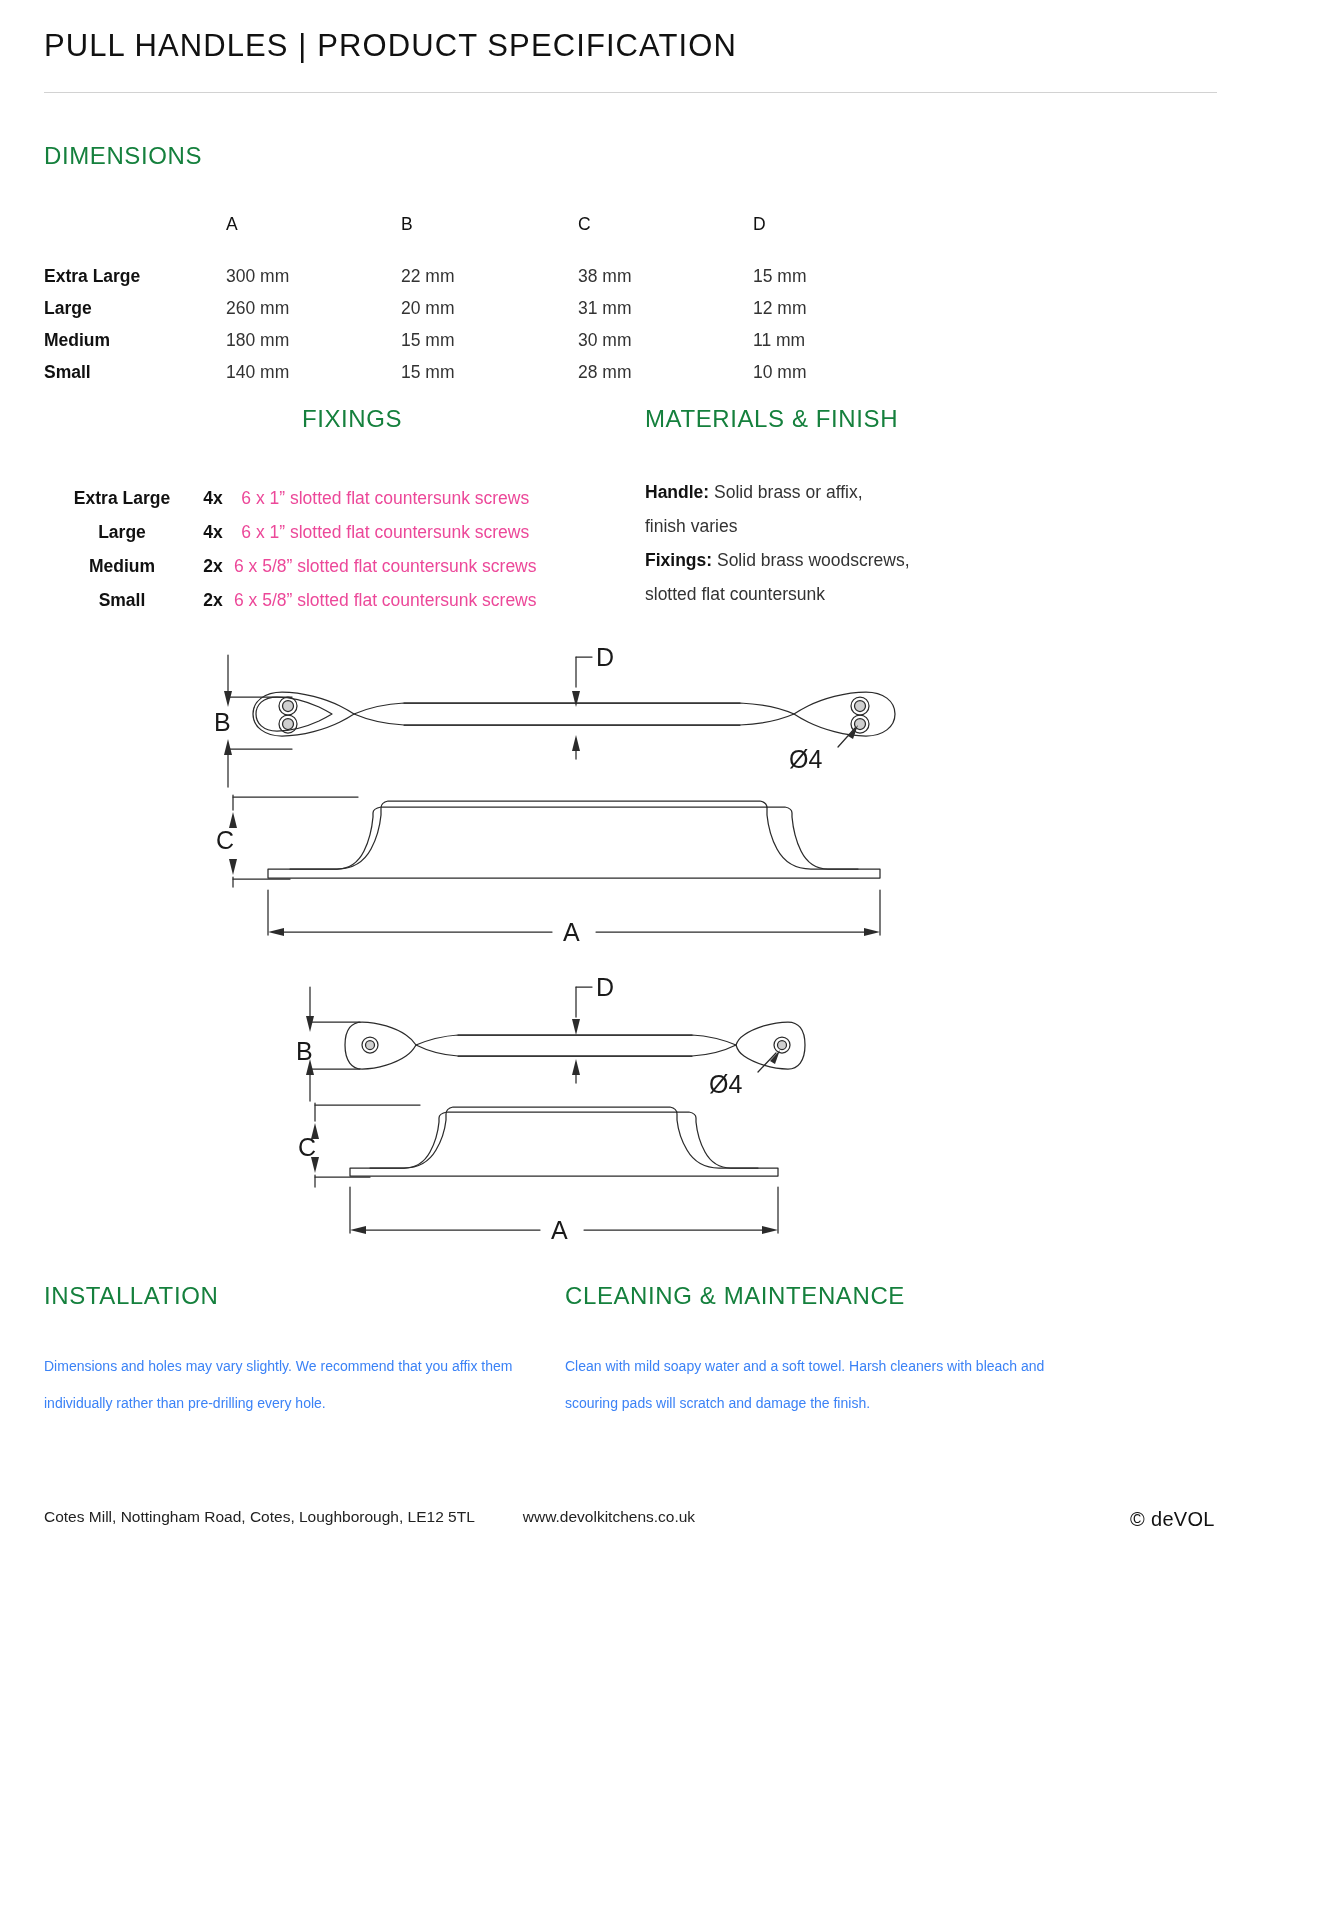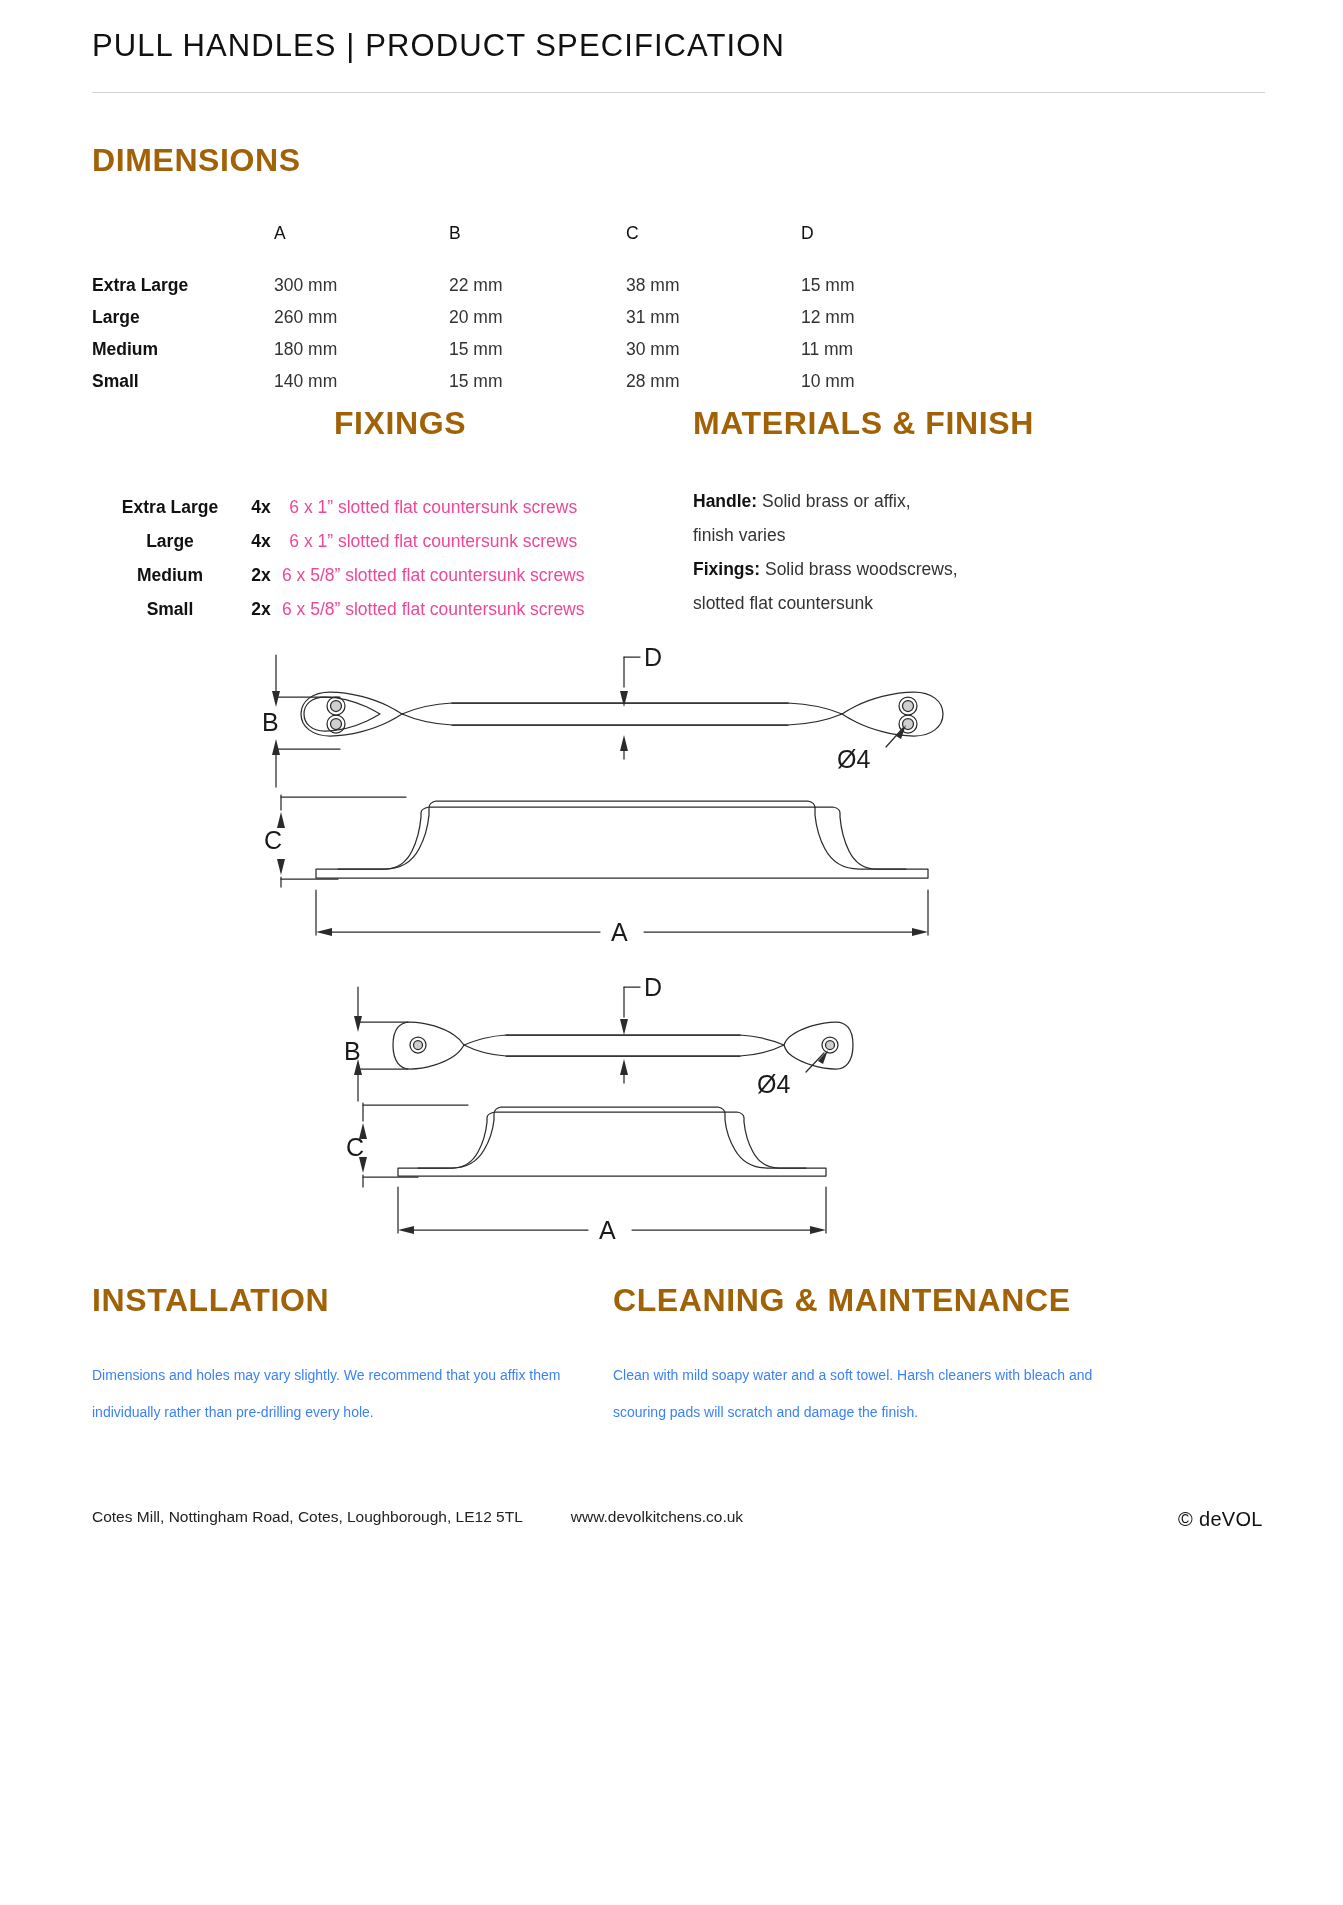--- a/index.html
+++ b/index.html
@@ -9,21 +9,20 @@
     background: #ffffff;
     font-family: "Liberation Sans", sans-serif;
     color: #1a1a1a;
   }
   .page {
     position: relative;
     width: 1217px;
     height: 1905px;
     padding: 8px;
     overflow: hidden;
-    margin-left: 48px;
   }
 
   
   .header {
     position: absolute;
     left: 44px;
     top: 28px;
     width: 1255px;
     display: flex;
     align-items: baseline;
@@ -45,24 +44,24 @@
     position: absolute;
     left: 44px;
     top: 92px;
     width: 1255px;
     height: 1px;
     background: #d2d2d2;
   }
 
   
   .sec-heading {
-    font-size: 32px;
-    font-weight: 700;
+    font-size: 24px;
+    font-weight: 400;
     letter-spacing: 0.6px;
-    color: #a16207;
+    color: #15803d;
     white-space: nowrap;
   }
 
   
   #dimensions-section { position: absolute; left: 44px; top: 142px; width: 1000px; }
   .dim-table { border-collapse: collapse; margin-top: 44px; }
   .dim-table th, .dim-table td {
     text-align: left;
     font-size: 17.5px;
     font-weight: 400;

